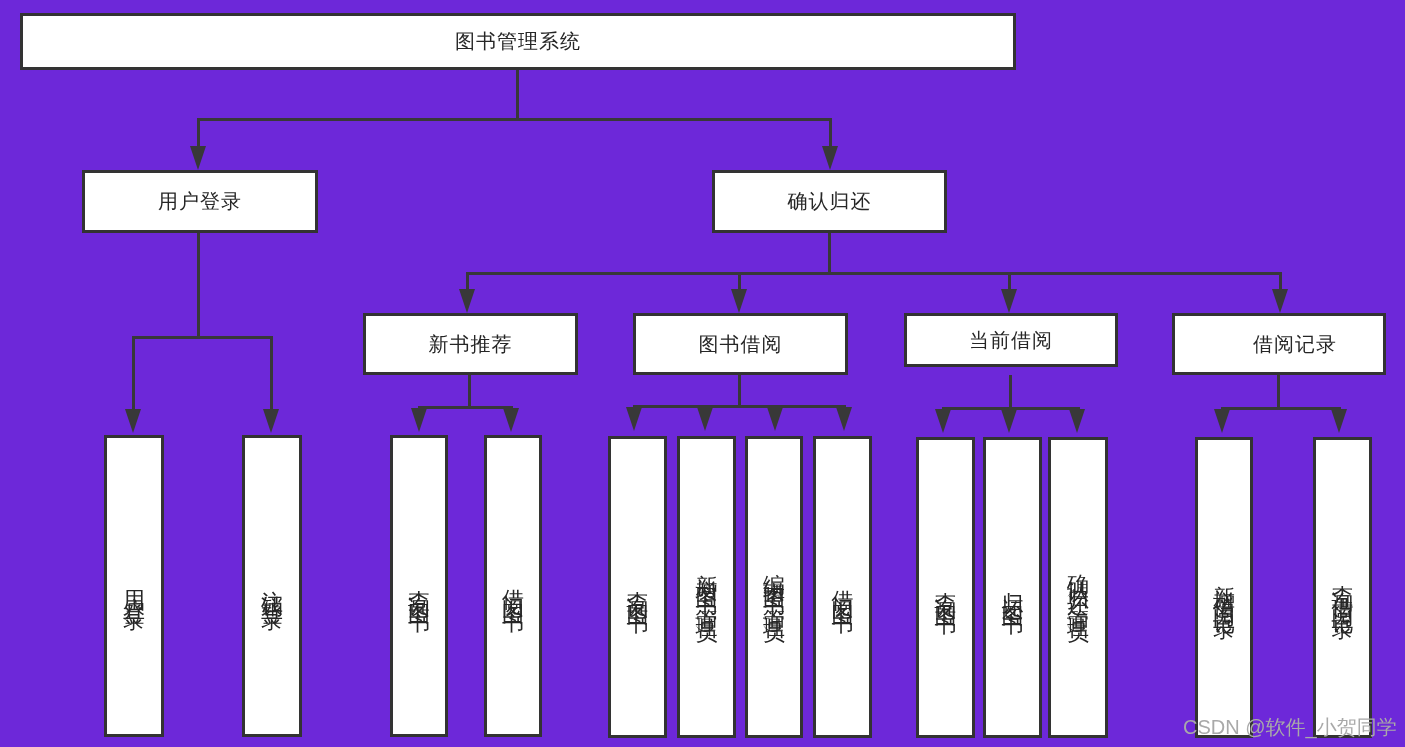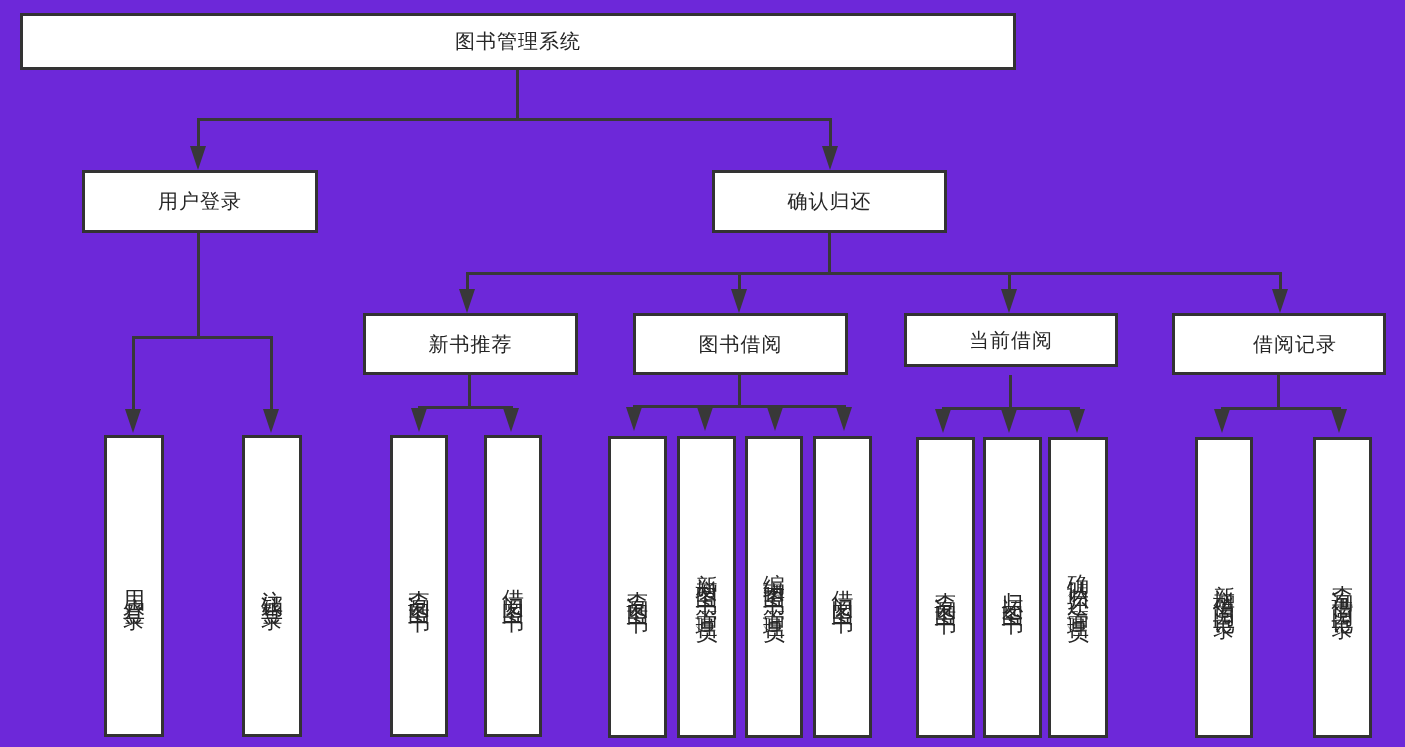--- a/index.html
+++ b/index.html
@@ -164,14 +164,15 @@
   <div class="arrow" style="left:1214px; top:409px;"></div>
   <div class="arrow" style="left:1331px; top:409px;"></div>
 
   <div class="box vbox" style="left:1195px; top:437px; width:58px; height:301px;">
     <span class="vtext">新增借阅记录</span>
   </div>
   <div class="box vbox" style="left:1313px; top:437px; width:59px; height:301px;">
     <span class="vtext">查询借阅记录</span>
   </div>
 
+  <div class="watermark">CSDN @软件_小贺同学</div>
 
 </div>
 
 </body></html>

